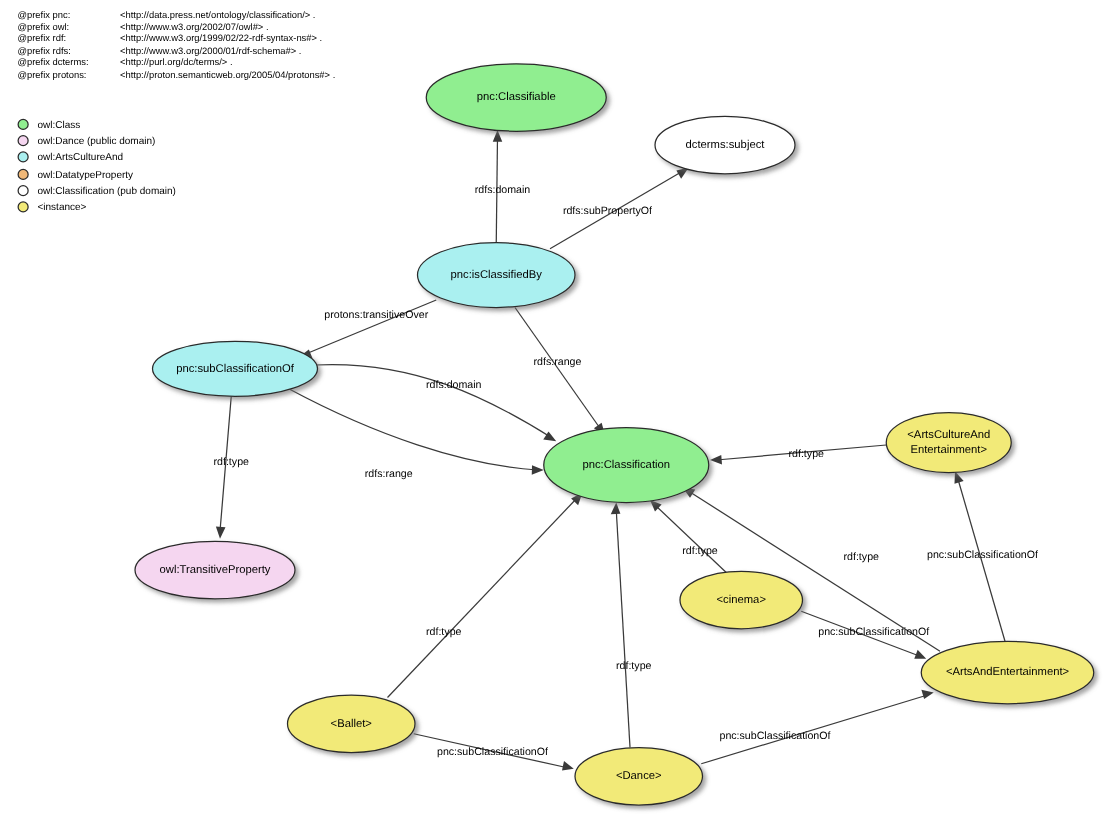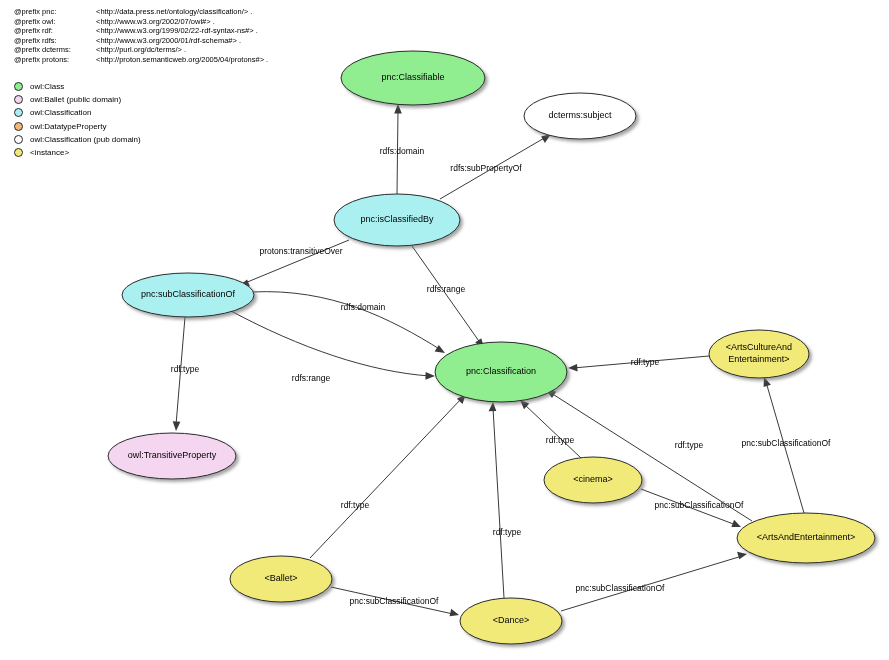--- a/index.html
+++ b/index.html
@@ -30,21 +30,21 @@
   .prefix-name {
     display: inline-block;
     width: 82px;
   }
   .prefix-uri {
     display: inline-block;
   }
   #legend-block {
     position: absolute;
     left: 14px;
-    top: 80px;
+    top: 93px;
     font-size: 8px;
     line-height: 13.2px;
   }
   .legend-row {
     height: 13.2px;
     display: flex;
     align-items: center;
   }
   .legend-dot {
     width: 7px;
@@ -92,25 +92,25 @@
 
 <div id="prefix-block"><div class="prefix-row"><span class="prefix-name">@prefix pnc:</span><span class="prefix-uri">&lt;http://data.press.net/ontology/classification/&gt; .</span></div><div class="prefix-row"><span class="prefix-name">@prefix owl:</span><span class="prefix-uri">&lt;http://www.w3.org/2002/07/owl#&gt; .</span></div><div class="prefix-row"><span class="prefix-name">@prefix rdf:</span><span class="prefix-uri">&lt;http://www.w3.org/1999/02/22-rdf-syntax-ns#&gt; .</span></div><div class="prefix-row"><span class="prefix-name">@prefix rdfs:</span><span class="prefix-uri">&lt;http://www.w3.org/2000/01/rdf-schema#&gt; .</span></div><div class="prefix-row"><span class="prefix-name">@prefix dcterms:</span><span class="prefix-uri">&lt;http://purl.org/dc/terms/&gt; .</span></div><div class="prefix-row"><span class="prefix-name">@prefix protons:</span><span class="prefix-uri">&lt;http://proton.semanticweb.org/2005/04/protons#&gt; .</span></div></div>
 
 <div id="legend-block">
     <div class="legend-row">
       <span class="legend-dot" style="background: rgb(144, 238, 144);"></span>
       <span class="legend-label">owl:Class</span>
     </div>
     <div class="legend-row">
       <span class="legend-dot" style="background: rgb(245, 214, 240);"></span>
-      <span class="legend-label">owl:Ballet (public domain)</span>
+      <span class="legend-label">owl:Dance (public domain)</span>
     </div>
     <div class="legend-row">
       <span class="legend-dot" style="background: rgb(170, 240, 240);"></span>
-      <span class="legend-label">owl:Classification</span>
+      <span class="legend-label">owl:ArtsCultureAnd</span>
     </div>
     <div class="legend-row">
       <span class="legend-dot" style="background: rgb(240, 184, 120);"></span>
       <span class="legend-label">owl:DatatypeProperty</span>
     </div>
     <div class="legend-row">
       <span class="legend-dot" style="background: rgb(255, 255, 255);"></span>
       <span class="legend-label">owl:Classification (pub domain)</span>
     </div>
     <div class="legend-row">

